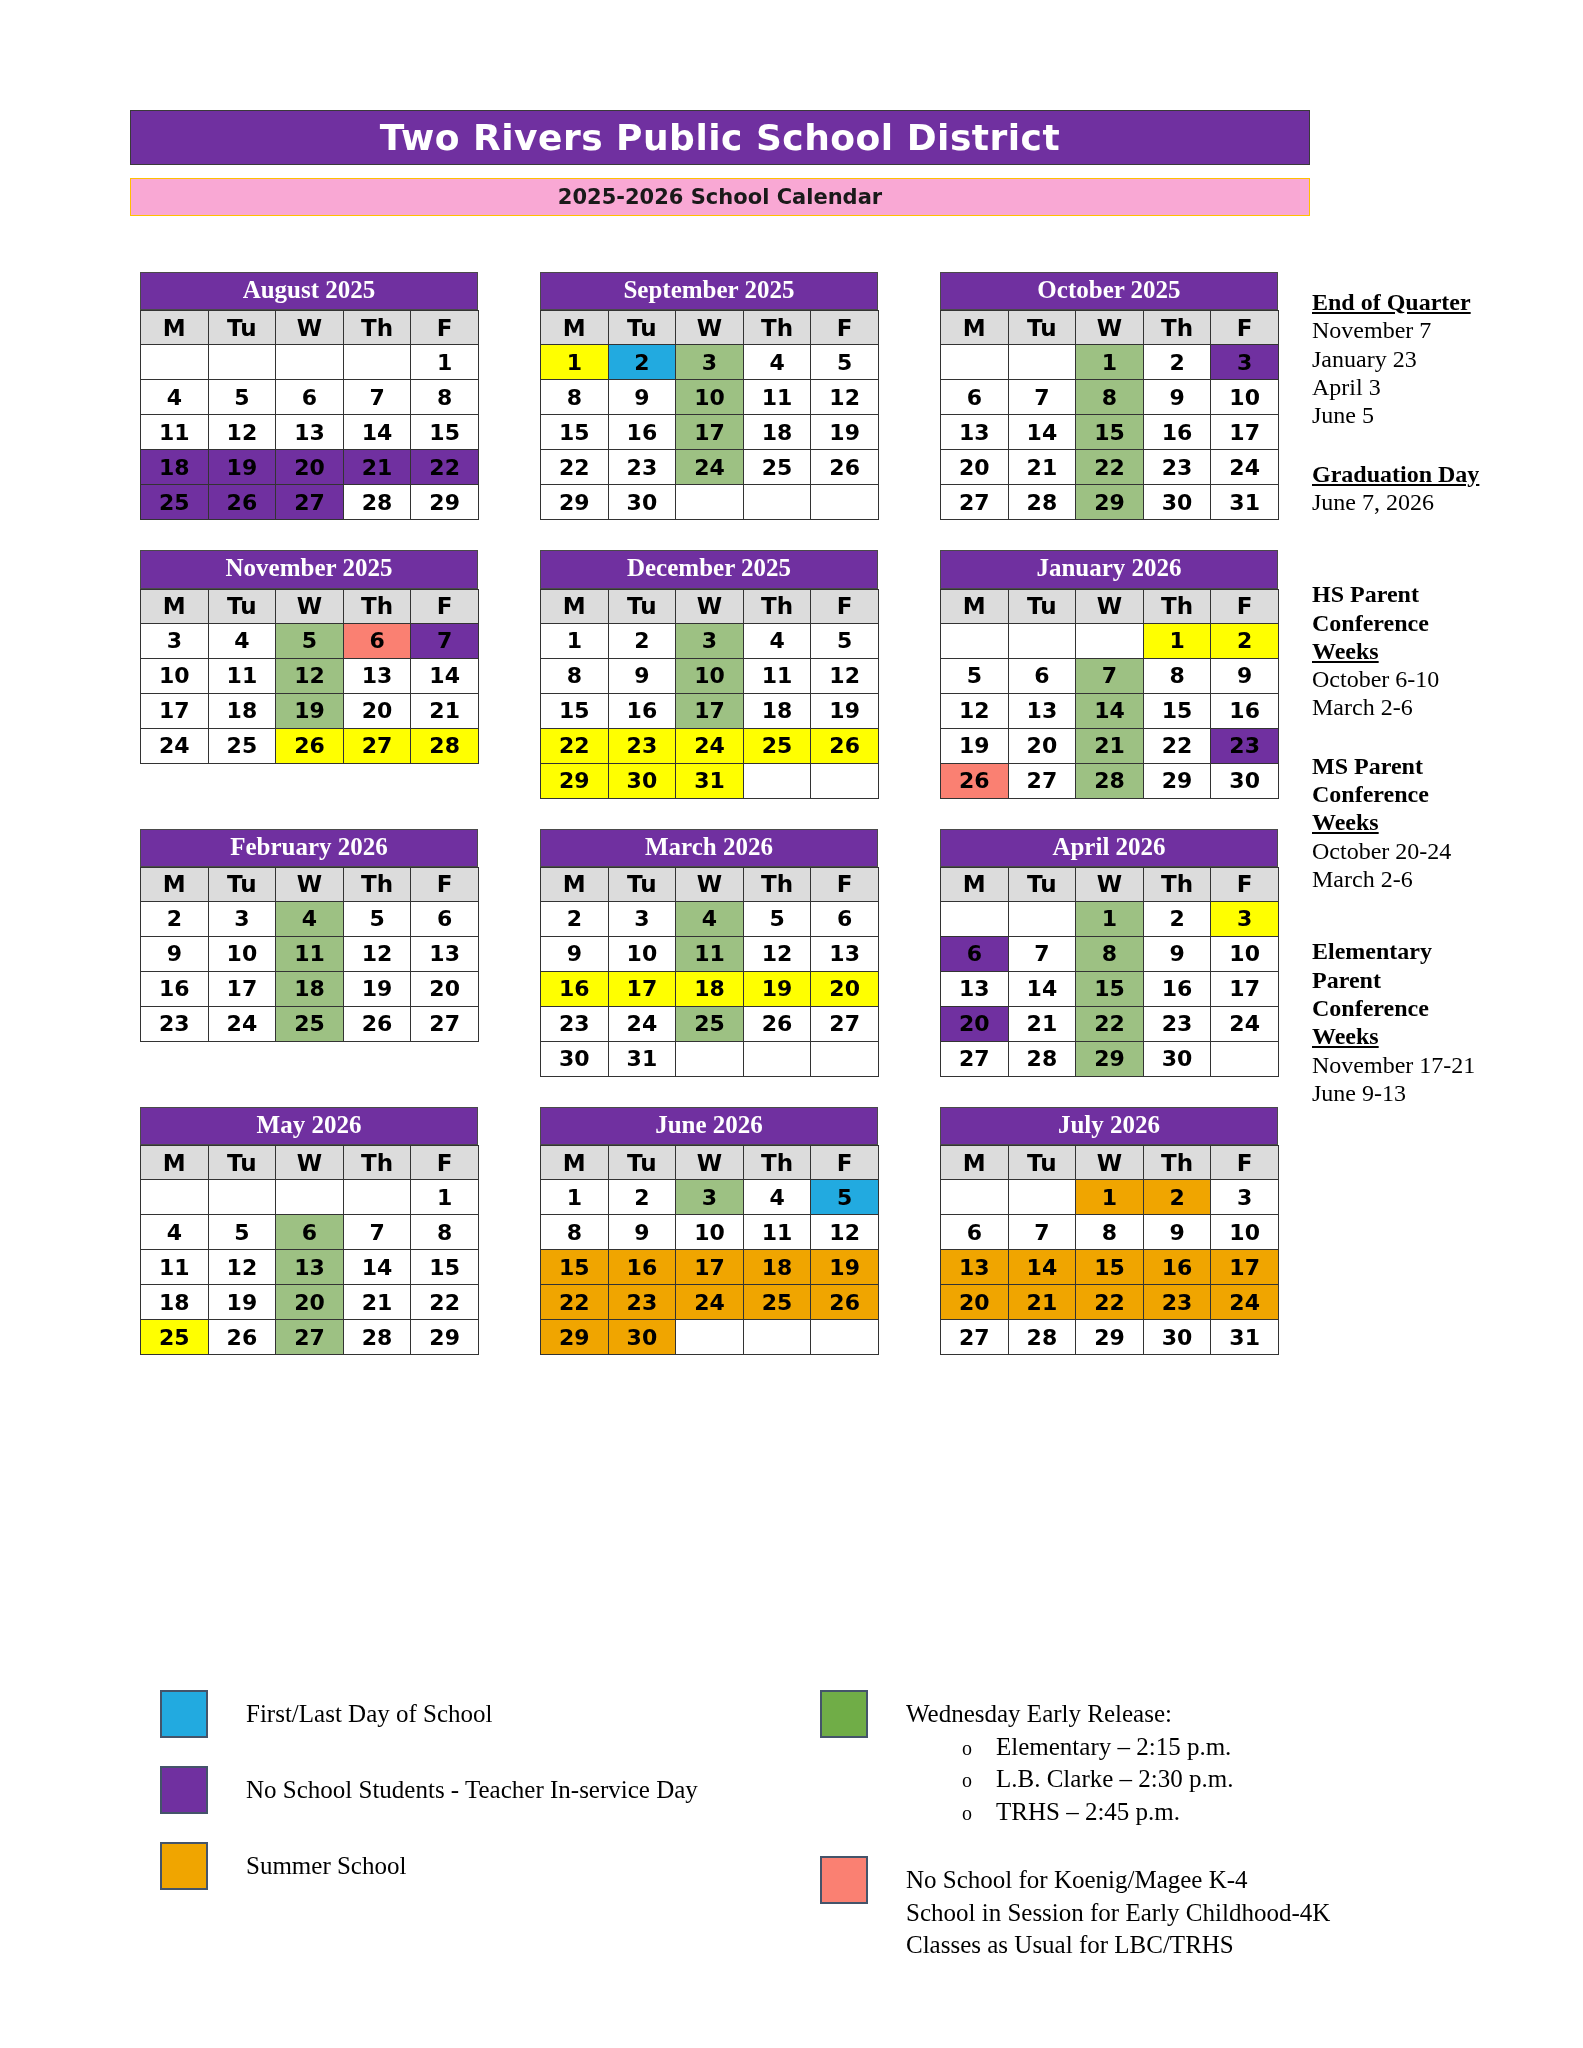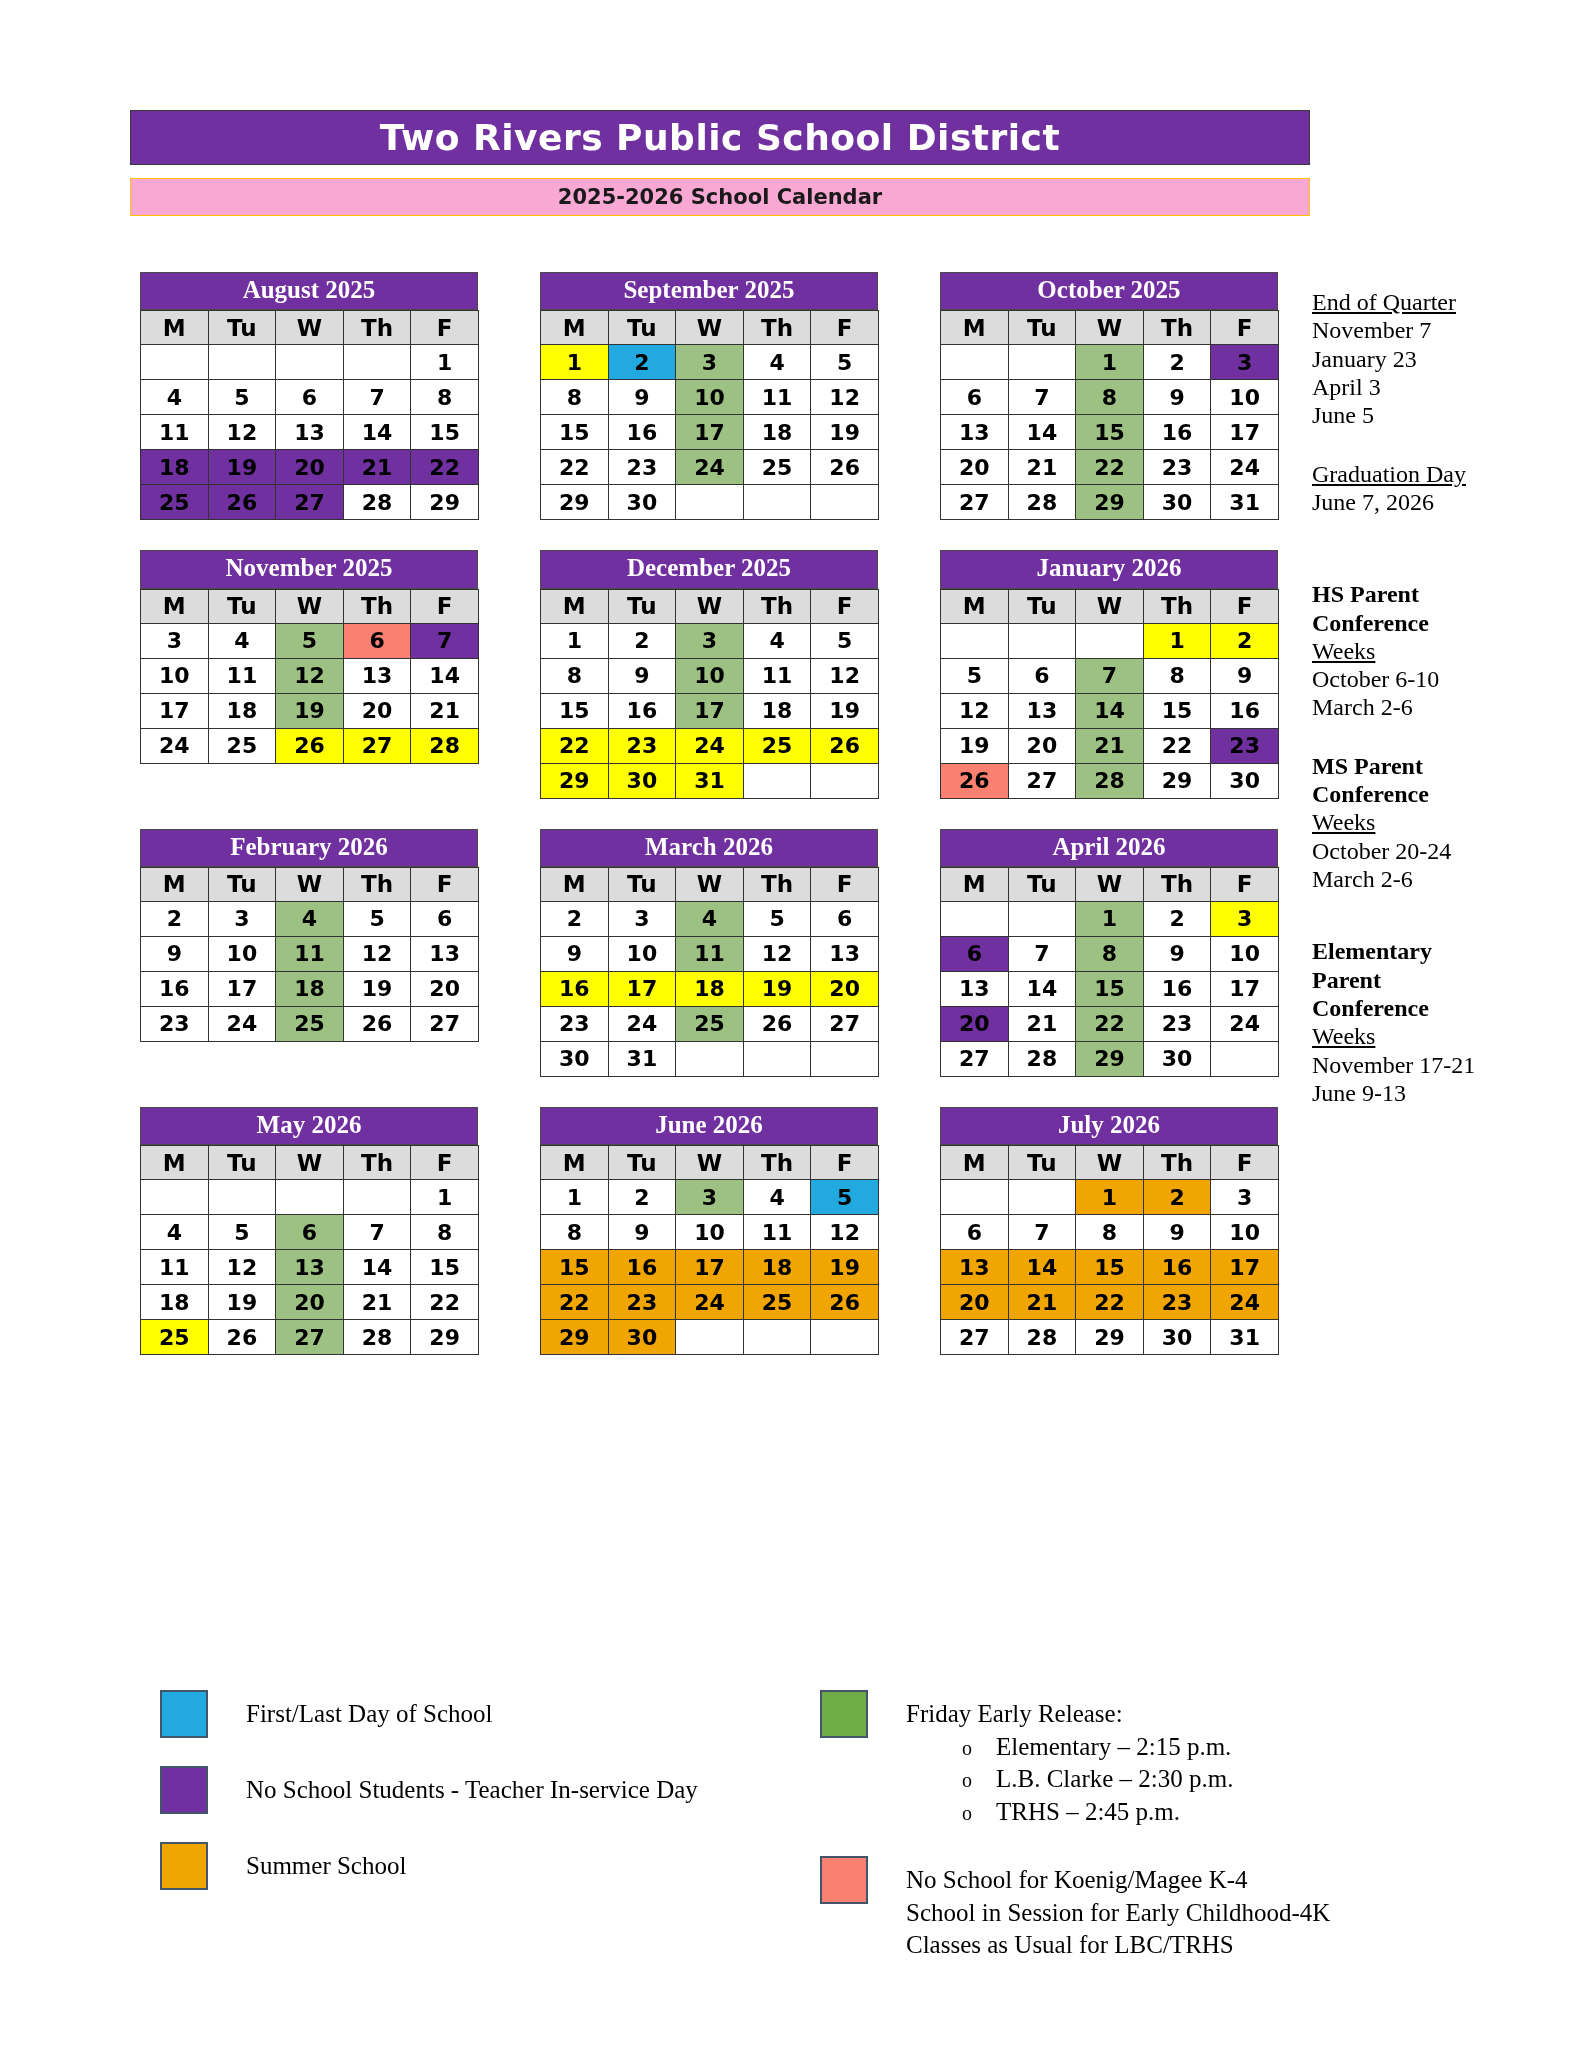--- a/index.html
+++ b/index.html
@@ -124,21 +124,21 @@
     left: 1312px;
     top: 288px;
     width: 250px;
     font-family: "Liberation Serif", serif;
     font-size: 24px;
     color: #000000;
     line-height: 1.18;
   }
   .note-block { margin-bottom: 4px; }
   .note-head {
-    font-weight: normal;
+    font-weight: bold;
     text-decoration: underline;
   }
   .note-line { white-space: nowrap; }
   .spacer-sm { height: 26px; }
   .spacer-md { height: 40px; }
   .spacer-lg { height: 60px; }
 
   
   .legend {
     position: absolute;
@@ -866,21 +866,21 @@
         <div class="legend-item">
           <div class="swatch sw-orange"></div>
           <div class="legend-text">Summer School</div>
         </div>
       </div>
     <div class="legend-col right">
 
       <div class="legend-item">
         <div class="swatch sw-green"></div>
         <div class="legend-text">
-          <span>Friday Early Release:</span>
+          <span>Wednesday Early Release:</span>
           <span class="sub"><span class="bullet">o</span><span>Elementary – 2:15 p.m.</span></span>
           <span class="sub"><span class="bullet">o</span><span>L.B. Clarke – 2:30 p.m.</span></span>
           <span class="sub"><span class="bullet">o</span><span>TRHS – 2:45 p.m.</span></span>
         </div>
       </div>
 
       <div class="legend-item">
         <div class="swatch sw-pink"></div>
         <div class="legend-text">
           <span style="display:block">No School for Koenig/Magee K-4</span>

